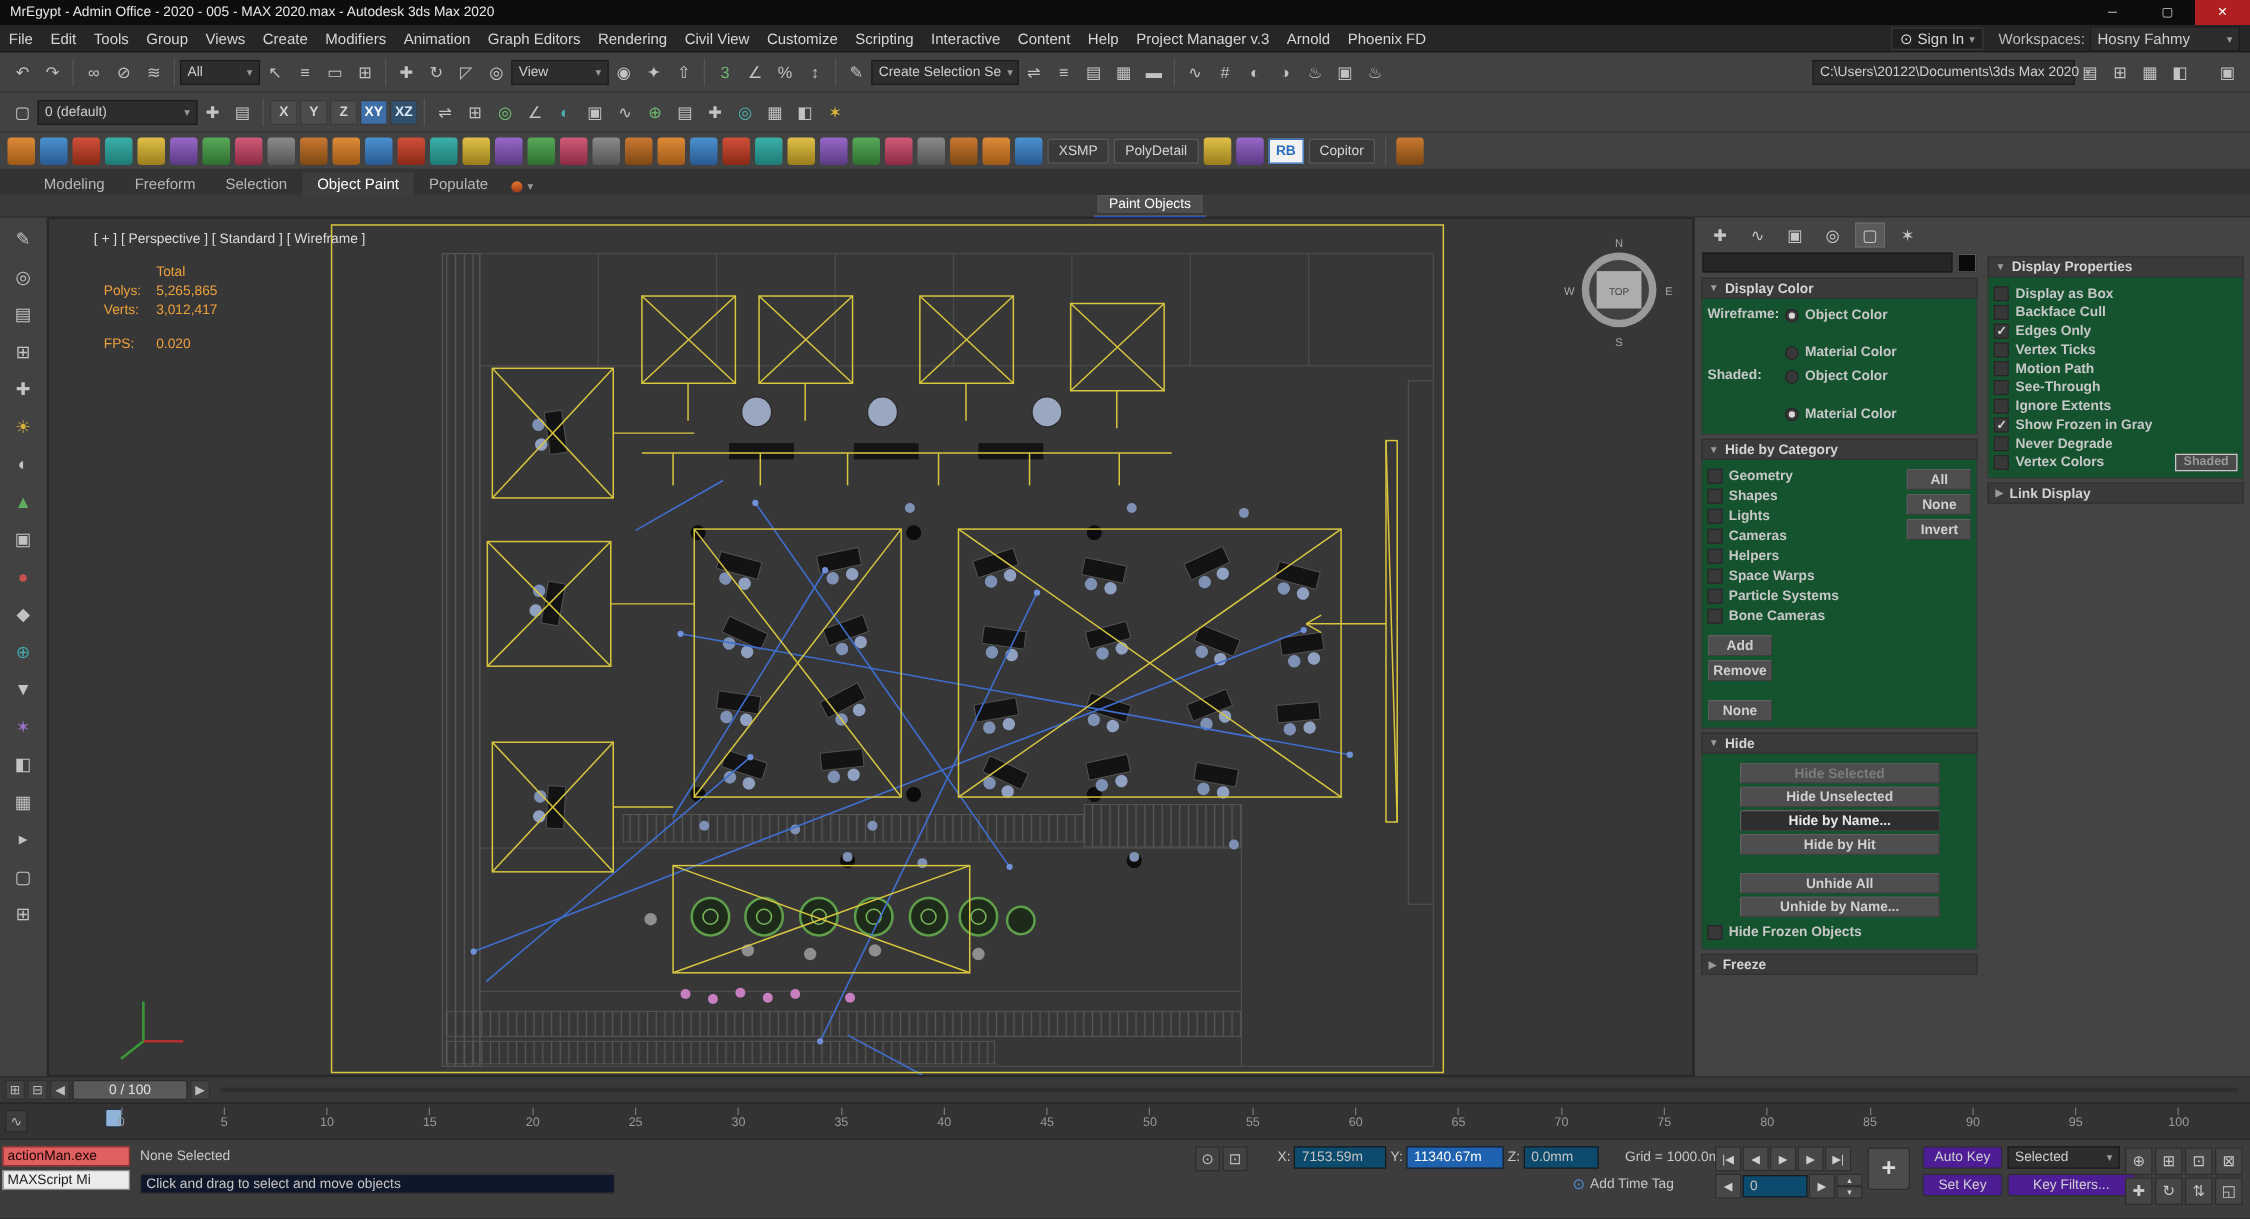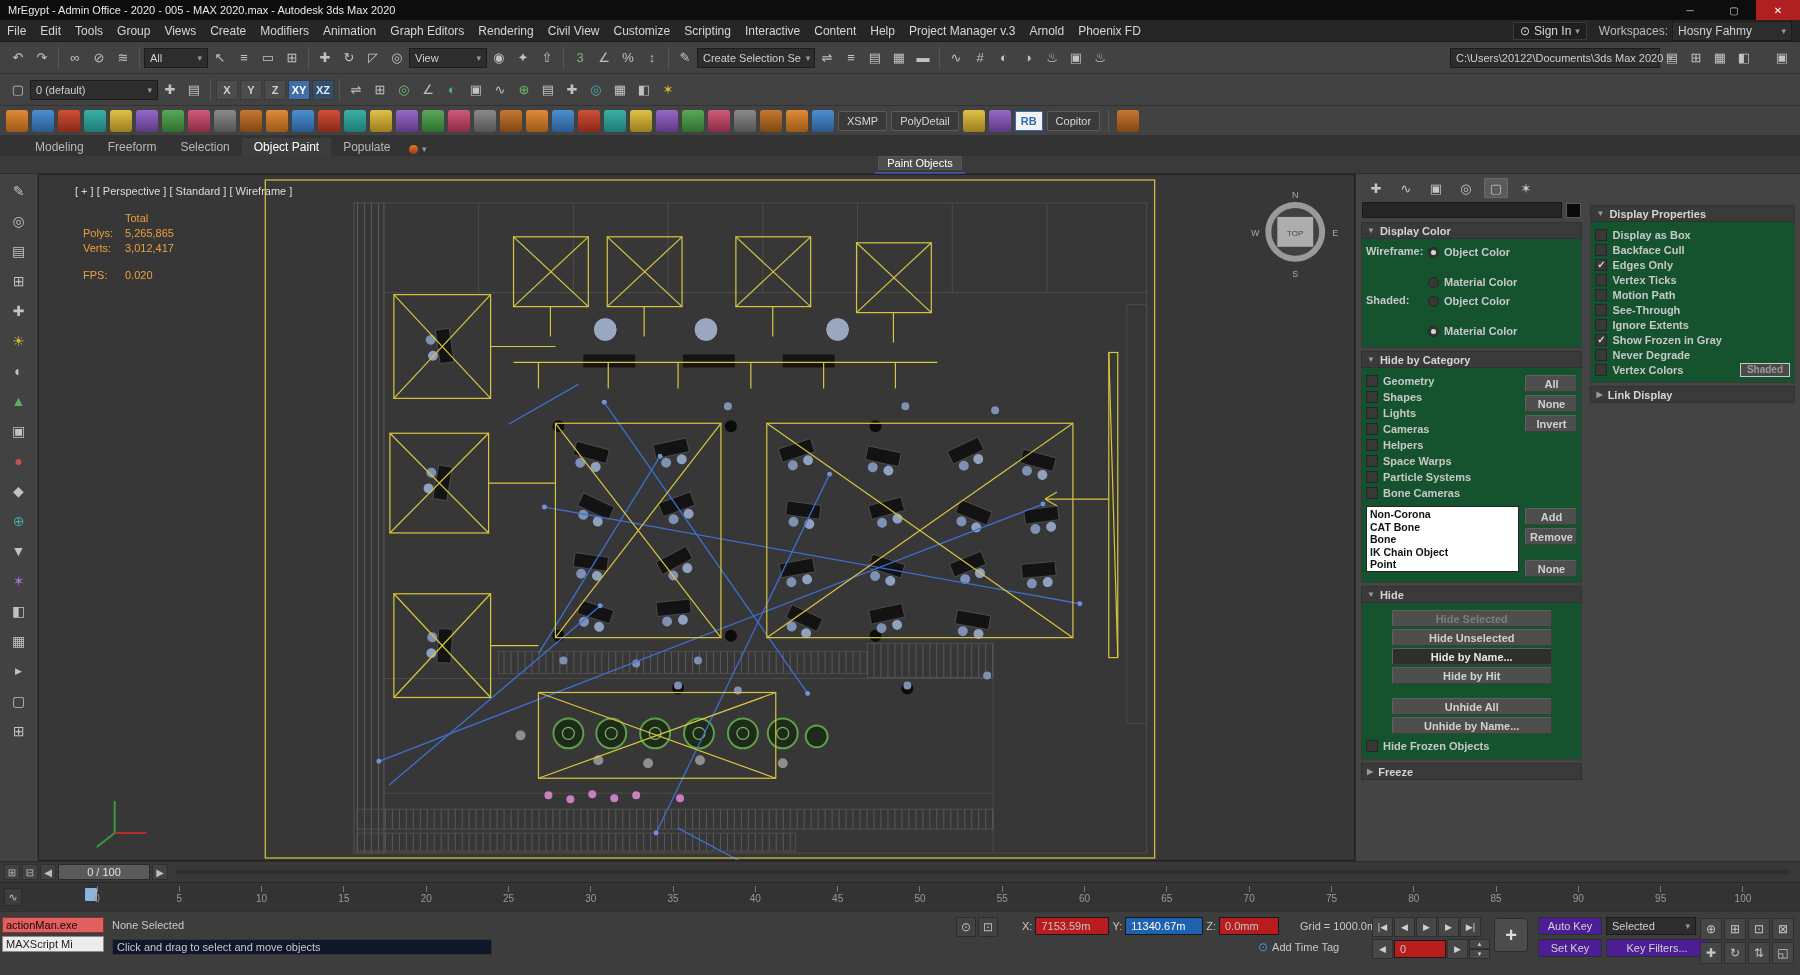--- a/index.html
+++ b/index.html
@@ -144,21 +144,21 @@
   justify-content:center;background:#3d3d3d;border:1px solid #2a2a2a;color:#bdbdbd;}
 
 
 .statusbar{position:absolute;left:0;top:911px;width:1800px;height:64px;background:#3d3d3d;
   border-top:1px solid #2f2f2f;}
 .sb{position:absolute;}
 .listen1{left:2px;top:5px;width:102px;height:16px;background:#e06060;border:1px solid #8a3030;
   color:#1c0404;display:flex;align-items:center;padding:0 3px;font-size:11px;}
 .listen2{left:2px;top:24px;width:102px;height:16px;background:#ececec;border:1px solid #8a8a8a;
   color:#1c1c1c;display:flex;align-items:center;padding:0 3px;font-size:11px;}
-.fld{height:18px;background:#b91c1c;border:1px solid #191919;color:#c6c6c6;
+.fld{height:18px;background:#0c4a6e;border:1px solid #191919;color:#c6c6c6;
   display:flex;align-items:center;padding:0 5px;}
 .fld.hl{background:#1f62b0;color:#fff;}
 .sbic{width:20px;height:20px;display:flex;align-items:center;justify-content:center;
   color:#bdbdbd;font-size:12px;background:#424242;border:1px solid #2e2e2e;}
 .pbtn{width:21px;height:20px;display:flex;align-items:center;justify-content:center;
   color:#cfcfcf;font-size:9px;background:#474747;border:1px solid #2e2e2e;flex:none;}
 .keybig{left:1494px;top:6px;width:34px;height:34px;background:#4c4c4c;border:1px solid #2c2c2c;
   border-radius:3px;display:flex;align-items:center;justify-content:center;color:#dcdcdc;
   font-size:20px;font-weight:bold;}
 .sbtn{height:18px;background:#4c1d95;border:1px solid #2e2e2e;color:#d2d2d2;border-radius:2px;
@@ -737,27 +737,20 @@
                   <span>Bone Cameras</span>
                 </span>
             </div>
             <div class="hbc-btns">
               <span class="b">All</span>
               <span class="b">None</span>
               <span class="b">Invert</span>
             </div>
           </div>
           <div class="hbc" style="margin-top:5px">
-            <div class="lb hbc-list">
-              <span>Non-Corona</span>
-              <span>CAT Bone</span>
-              <span>Bone</span>
-              <span>IK Chain Object</span>
-              <span>Point</span>
-            </div>
             <div class="hbc-btns">
               <span class="b">Add</span>
               <span class="b">Remove</span>
               <span class="b" style="margin-top:12px">None</span>
             </div>
           </div>
         </div>
       </div>
 
       <div class="rollout">

